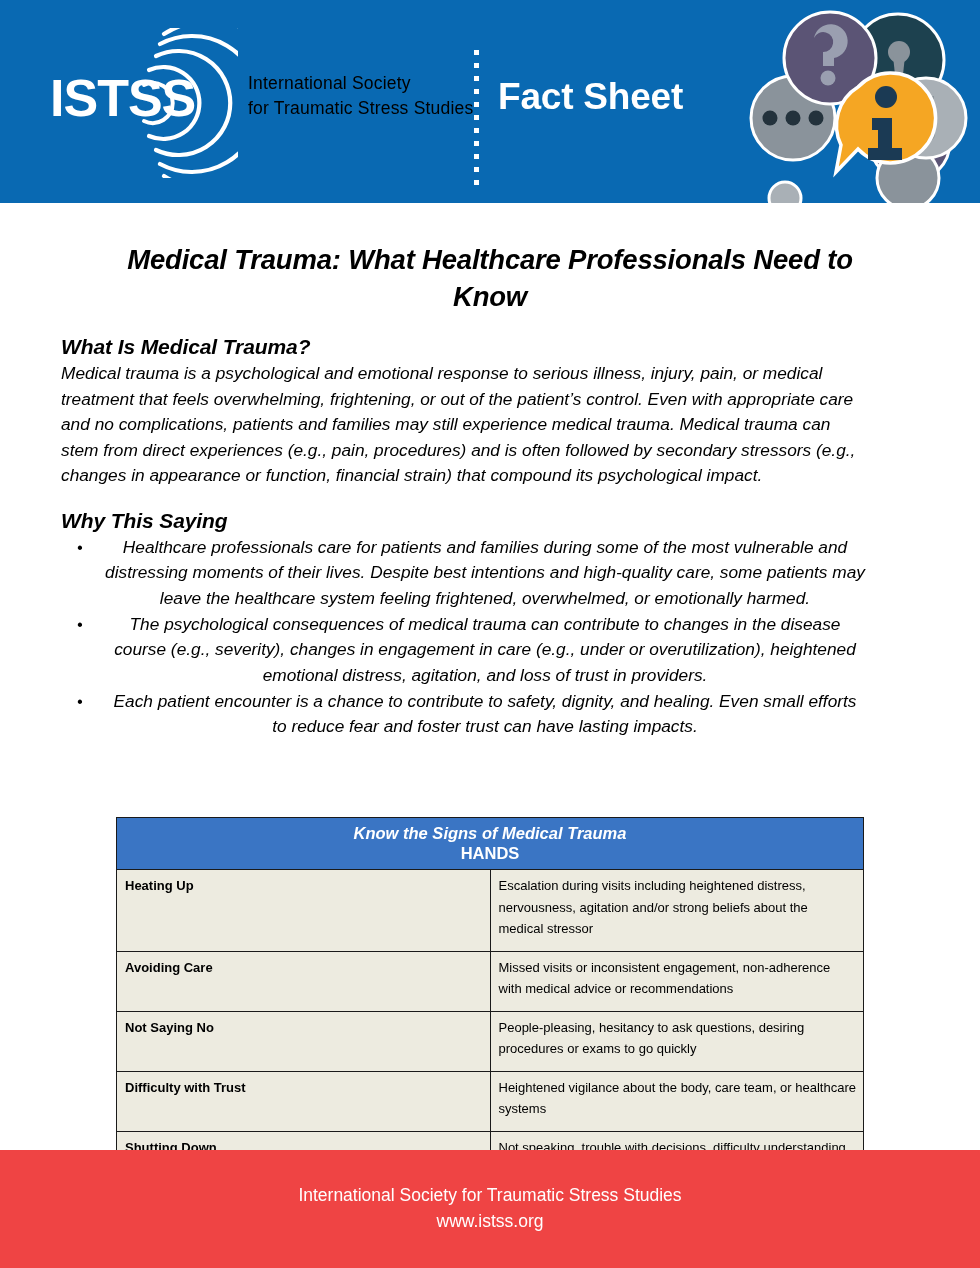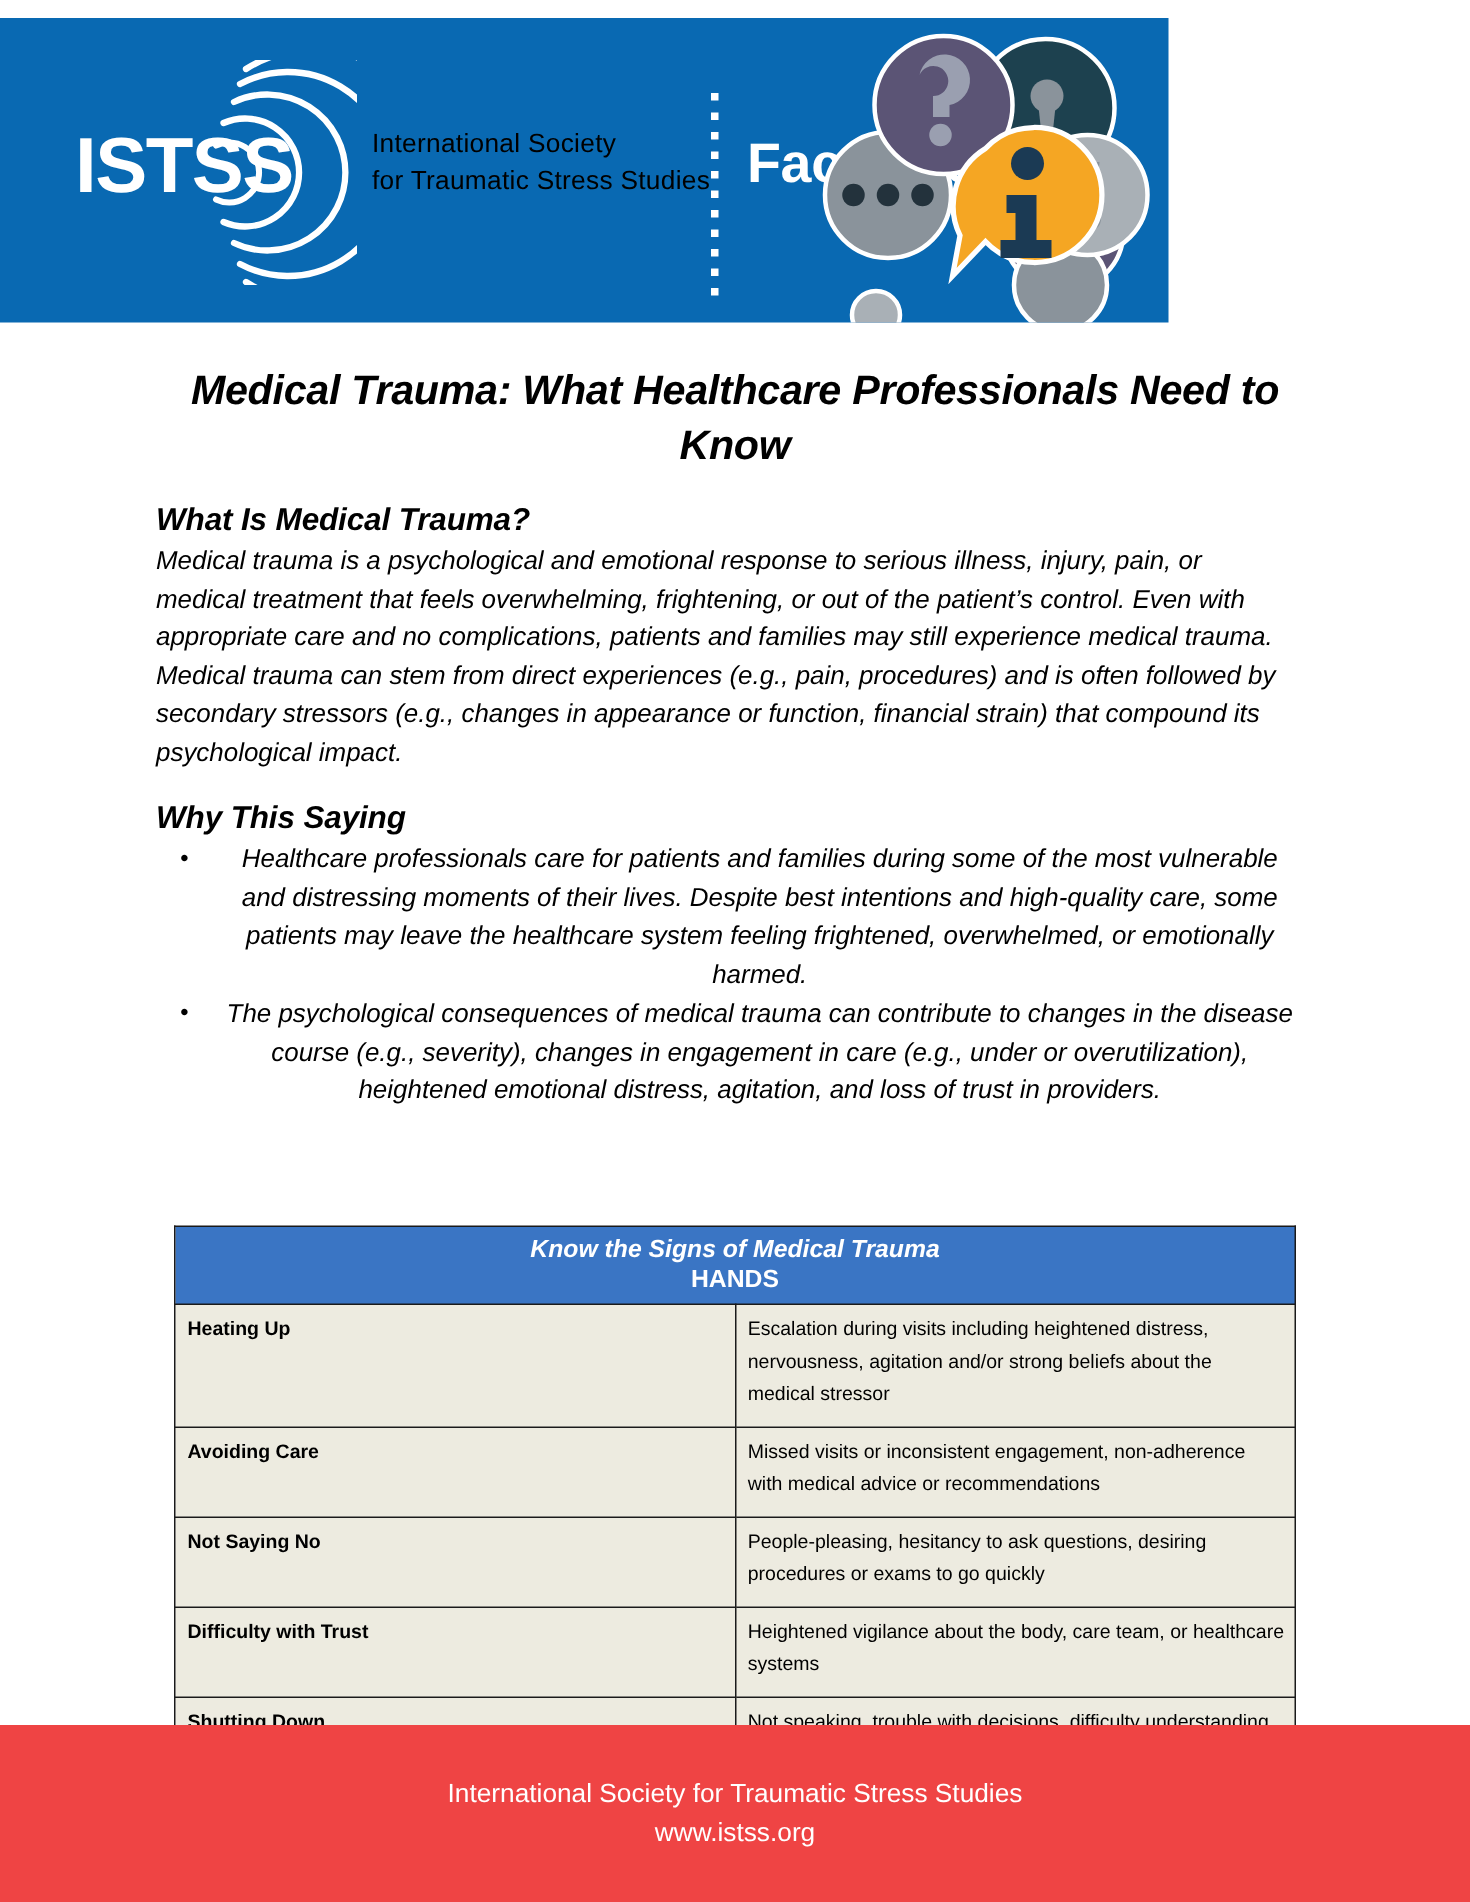--- a/index.html
+++ b/index.html
@@ -12,22 +12,22 @@
     height: 1268px;
     position: relative;
     font-family: "Liberation Sans", sans-serif;
     color: #000000;
     overflow: hidden;
   }
 
   
   .header {
     position: absolute;
-    left: 0; top: 12px;
-    width: 779px;
+    left: 0; top: 0;
+    width: 980px;
     height: 203px;
     background: #0969B2;
     overflow: hidden;
   }
   .logo-block {
     position: absolute;
     left: 48px;
     top: 28px;
     width: 420px;
     height: 150px;
@@ -89,21 +89,21 @@
   }
   .doc-title {
     margin: 38px 118px 0 118px;
     text-align: center;
     font-size: 27.5px;
     font-weight: bold;
     line-height: 37px;
     letter-spacing: -0.2px;
   }
   .section {
-    margin: 0 115px 0 104px;
+    margin: 0 115px 0 61px;
   }
   .section-heading {
     font-size: 21px;
     font-weight: bold;
     margin: 20px 0 2px 0;
     letter-spacing: -0.1px;
   }
   .body-text {
     font-size: 17.3px;
     line-height: 25.5px;
@@ -265,20 +265,21 @@
   <div class="section">
     <div class="section-heading">What Is Medical Trauma?</div>
     <p class="body-text">Medical trauma is a psychological and emotional response to serious illness, injury, pain, or medical treatment that feels overwhelming, frightening, or out of the patient’s control. Even with appropriate care and no complications, patients and families may still experience medical trauma. Medical trauma can stem from direct experiences (e.g., pain, procedures) and is often followed by secondary stressors (e.g., changes in appearance or function, financial strain) that compound its psychological impact.</p>
   </div>
 
   <div class="section">
     <div class="section-heading">Why This Saying</div>
     <ul class="bullets">
       <li>Healthcare professionals care for patients and families during some of the most vulnerable and distressing moments of their lives. Despite best intentions and high-quality care, some patients may leave the healthcare system feeling frightened, overwhelmed, or emotionally harmed.</li>
       <li>The psychological consequences of medical trauma can contribute to changes in the disease course (e.g., severity), changes in engagement in care (e.g., under or overutilization), heightened emotional distress, agitation, and loss of trust in providers.</li>
+      <li>Each patient encounter is a chance to contribute to safety, dignity, and healing. Even small efforts to reduce fear and foster trust can have lasting impacts.</li>
     </ul>
   </div>
 </div>
 
 <table class="signs-table">
   <thead>
     <tr>
       <th class="table-title" colspan="2">
         <span class="tt-line1">Know the Signs of Medical Trauma</span><br>
         <span class="tt-line2">HANDS</span>

